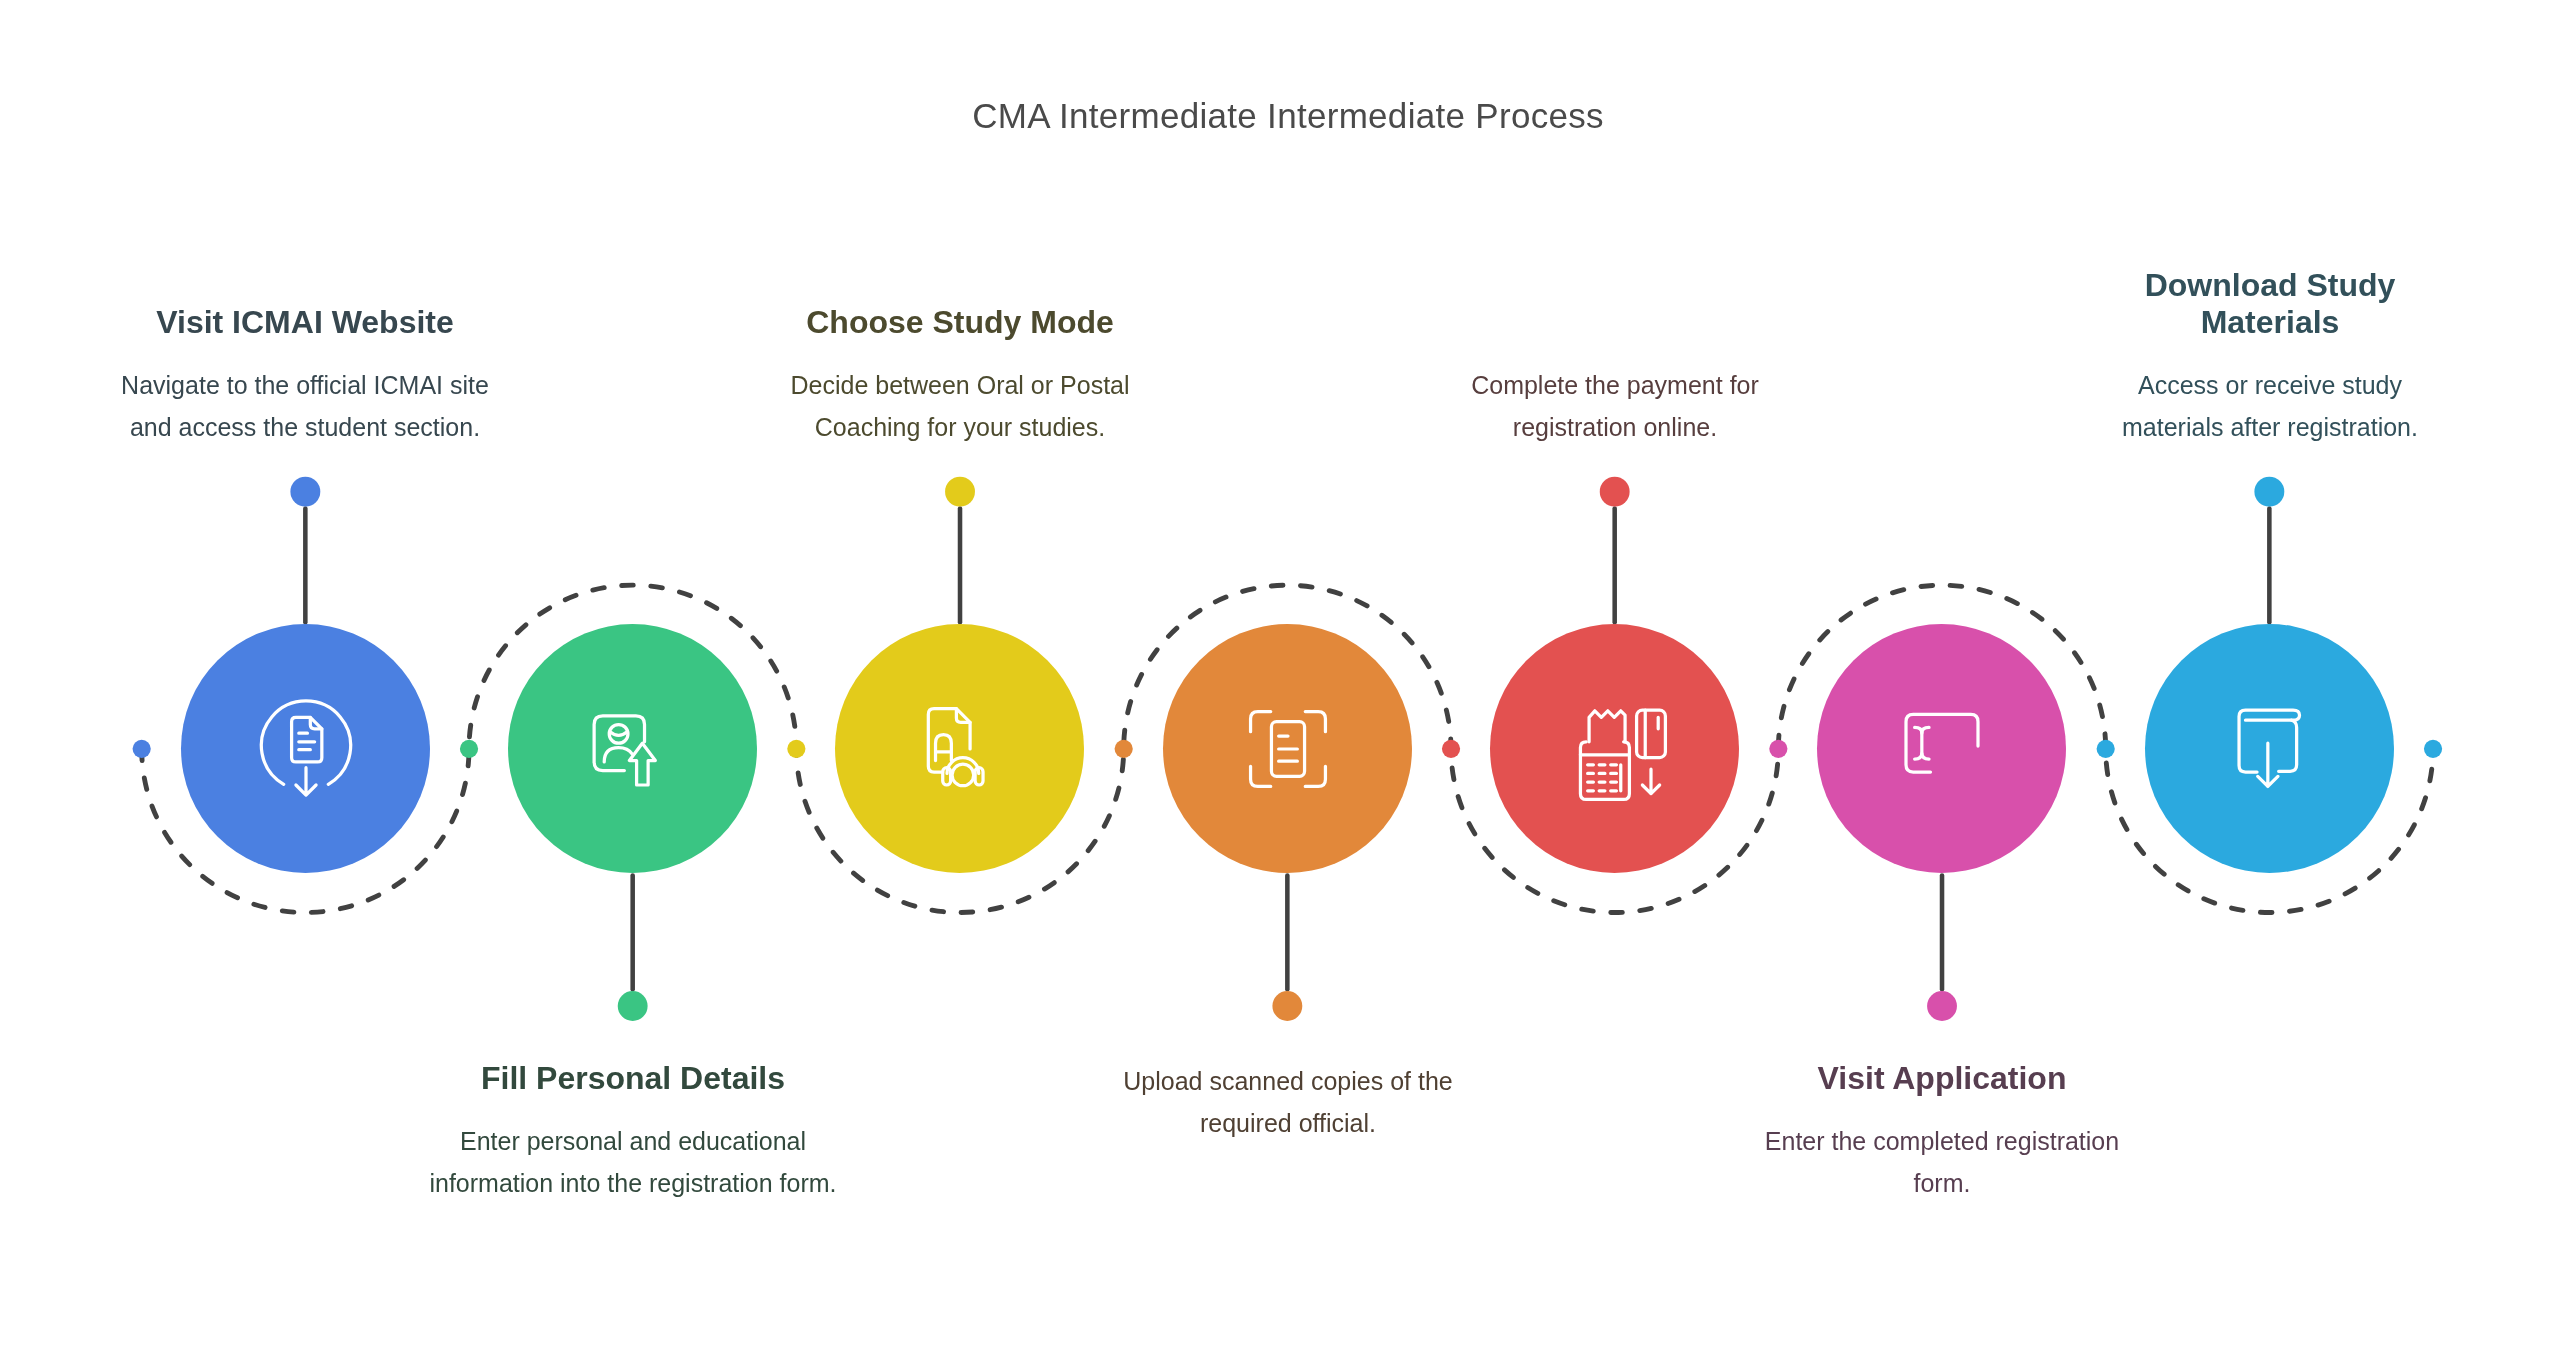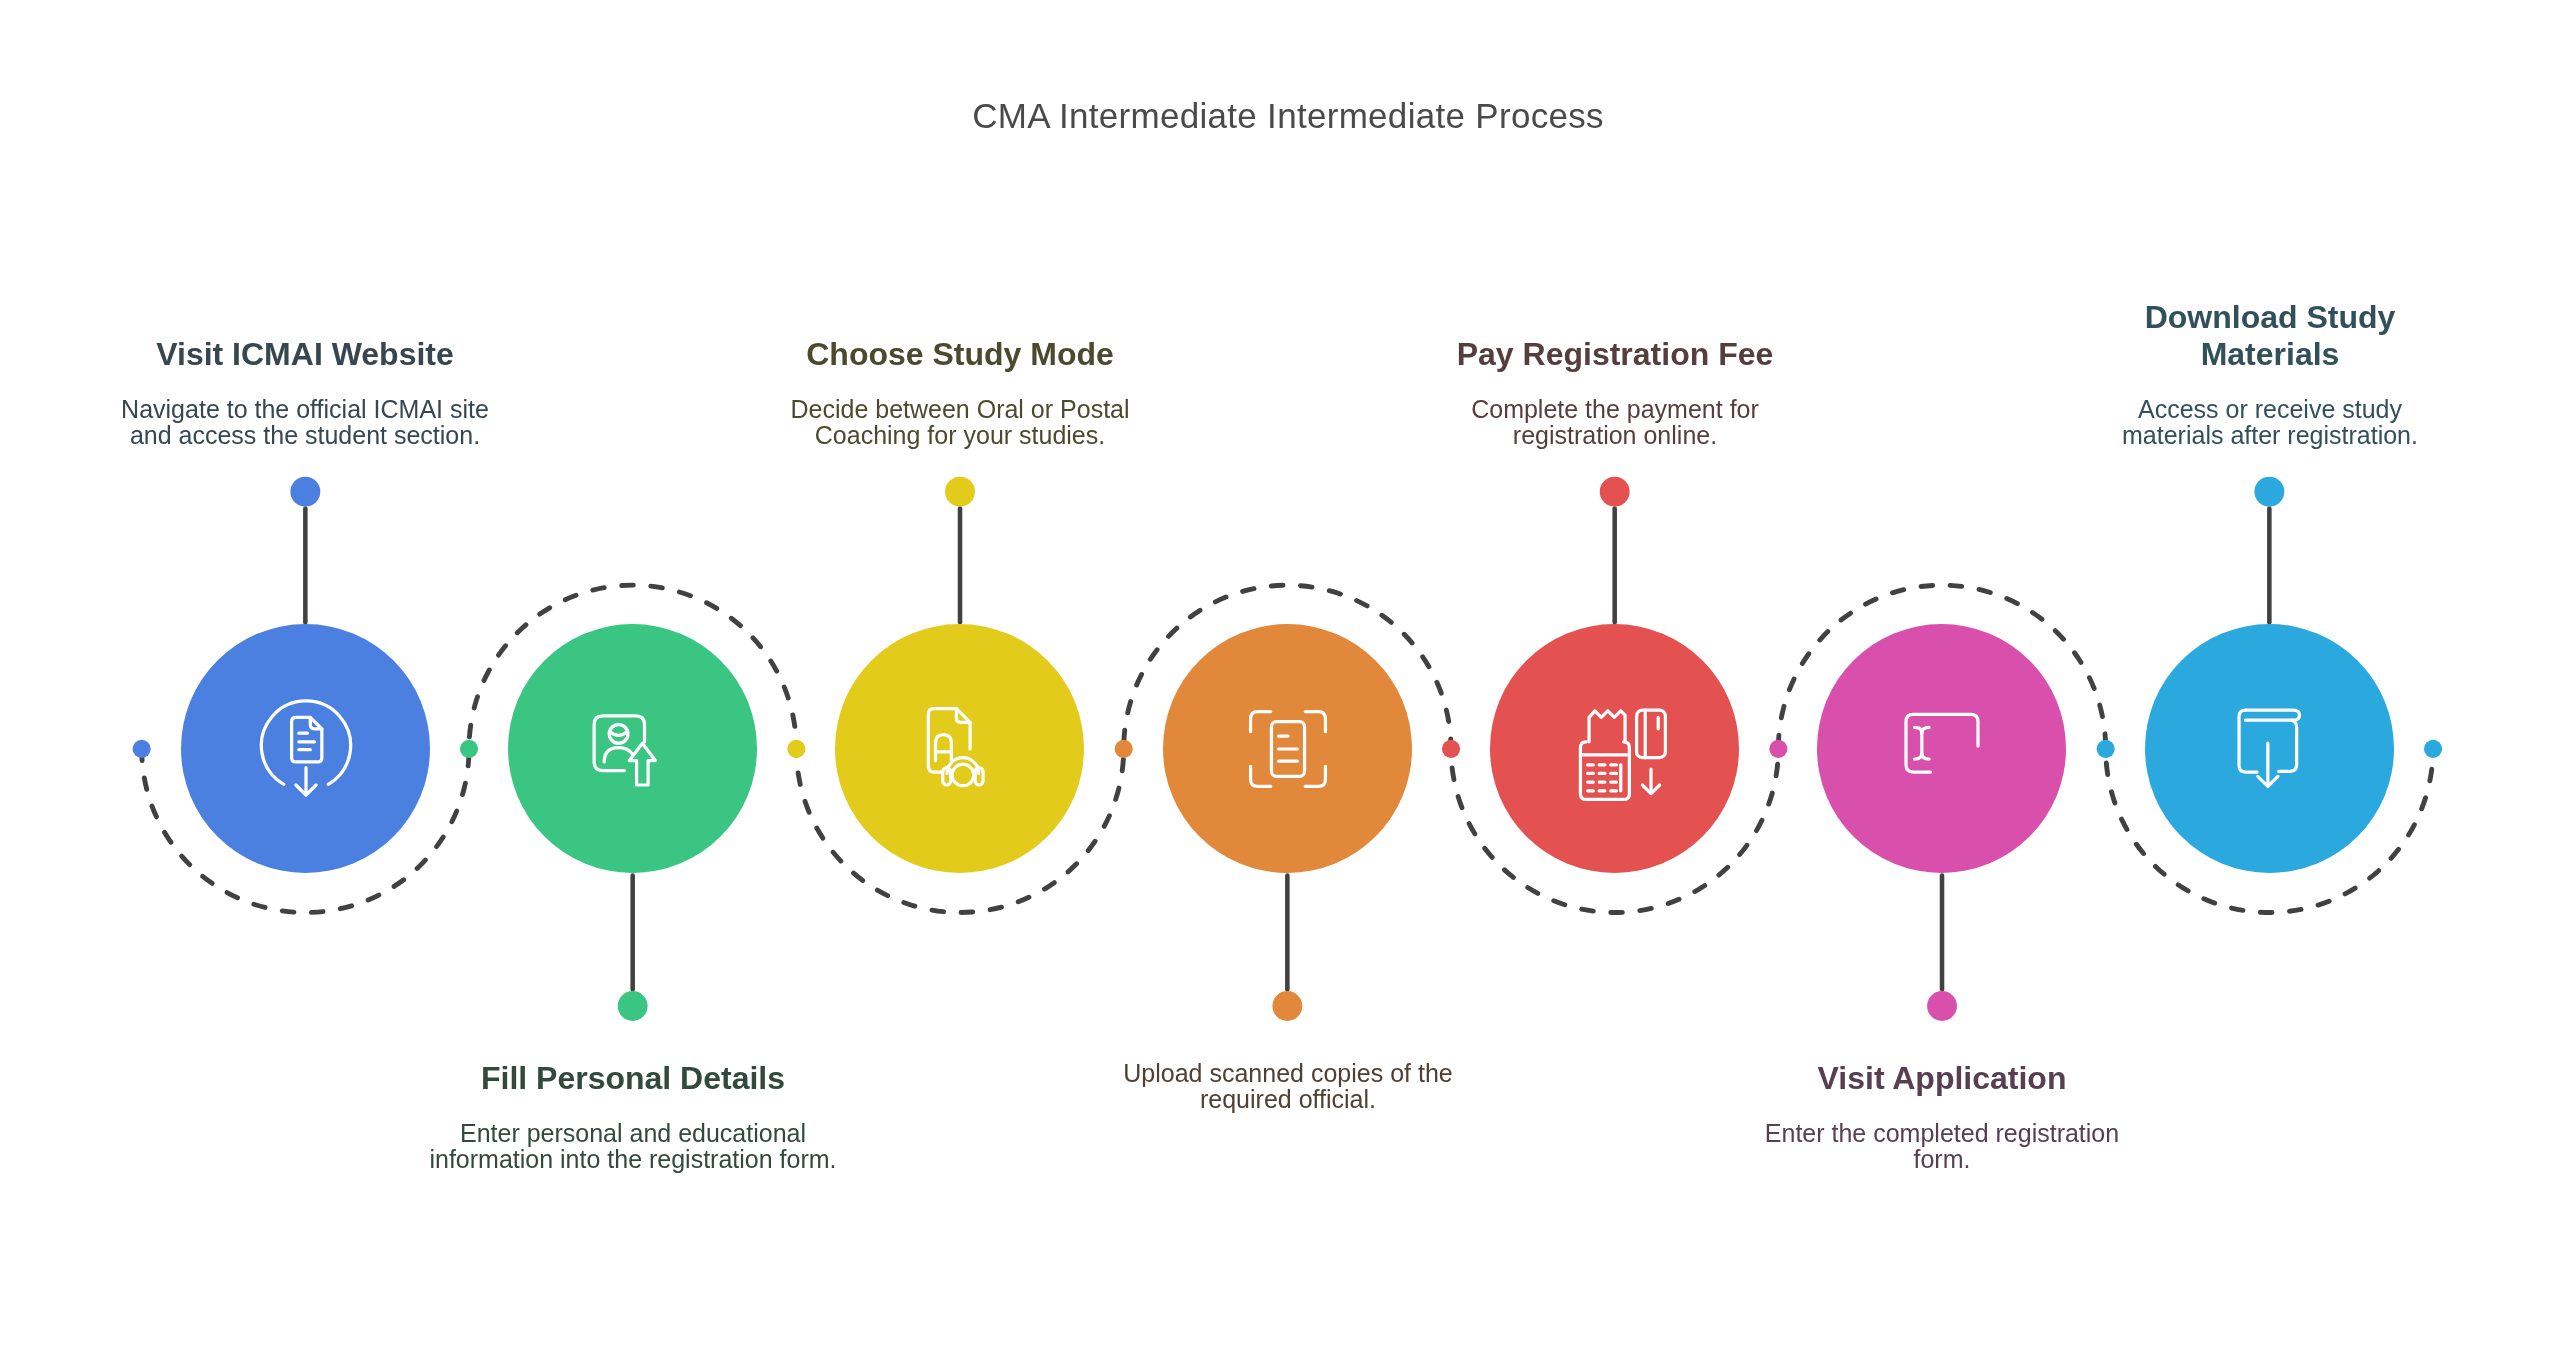--- a/index.html
+++ b/index.html
@@ -17,21 +17,21 @@
   }
   .bg-svg{position:absolute;left:0;top:0;}
   .step .circle{
     position:absolute;top:624px;width:249px;height:249px;border-radius:50%;
     display:flex;align-items:center;justify-content:center;
   }
   .step .text-block{position:absolute;width:416px;text-align:center;}
   .step.above .text-block{bottom:912px;}
   .step.below .text-block{top:1060px;}
   .step h3{margin:0 0 22px 0;font-size:32px;font-weight:700;line-height:1.18;}
-  .step p{margin:0;font-size:25px;font-weight:400;line-height:26px;}
+  .step p{margin:0;font-size:25px;font-weight:400;line-height:42px;}
   .s1 .circle{left:181px}  .s1 .text-block{left:97px}
   .s2 .circle{left:508px}  .s2 .text-block{left:425px}
   .s3 .circle{left:835px} .s3 .text-block{left:752px}
   .s4 .circle{left:1163px} .s4 .text-block{left:1080px}
   .s5 .circle{left:1490px} .s5 .text-block{left:1407px}
   .s6 .circle{left:1817px} .s6 .text-block{left:1734px}
   .s7 .circle{left:2145px} .s7 .text-block{left:2062px}
   .s6 p{max-width:364px;margin-left:auto;margin-right:auto;}
   .s7 p{max-width:364px;margin-left:auto;margin-right:auto;}
   .s7 h3{max-width:364px;margin-left:auto;margin-right:auto;margin-bottom:22px;margin-top:15px;}
@@ -135,21 +135,20 @@
         <path d="M 152 124 V 142 Q 152 152 142 152 H 124"></path>
         <path d="M 76 152 H 58 Q 48 152 48 142 V 124"></path>
         <rect x="77" y="62" width="46" height="76" rx="7"></rect>
         <path d="M 87 82 H 100 M 87 100 H 113 M 87 117 H 113"></path>
       </svg>
     </div>
   </div>
 
   <div class="step s5 above">
     <div class="text-block" style="color: rgb(87, 62, 62);">
-      <h3>Pay Registration Fee</h3>
       <p>Complete the payment for registration online.</p>
     </div>
     <div class="circle" style="background-color: rgb(227, 81, 80);">
       <svg class="icon" viewBox="0 0 200 200" fill="none" stroke="#ffffff" stroke-width="4.5" stroke-linecap="round" stroke-linejoin="round">
         <path d="M 64 90 V 56 L 72 47 L 81 56 L 90 47 L 99 56 L 108 47 L 114 53 V 90"></path>
         <path d="M 60 90 Q 52 90 52 98 V 162 Q 52 170 60 170 H 112 Q 120 170 120 162 V 98 Q 120 90 112 90"></path>
         <path d="M 52 108 H 120"></path>
         <path d="M 62 122 H 70 M 78 122 H 86 M 94 122 H 102
                  M 62 134 H 70 M 78 134 H 86 M 94 134 H 102
                  M 62 146 H 70 M 78 146 H 86 M 94 146 H 102

